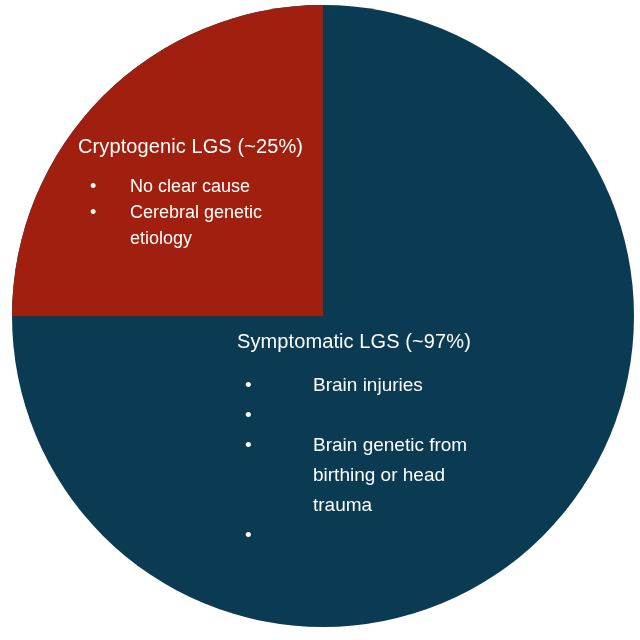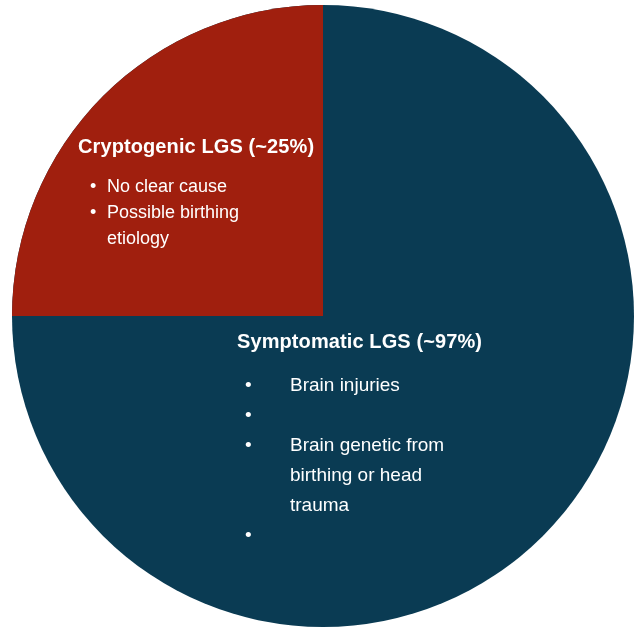--- a/index.html
+++ b/index.html
@@ -21,29 +21,29 @@
     position: absolute;
     left: 0; top: 0; right: 0; bottom: 0;
   }
   .slice-minor {
     position: absolute;
     left: 0; top: 0;
     width: 311px; height: 311px;
   }
   .overlay { position: absolute; z-index: 2; color: #ffffff; }
   .heading {
-    font-weight: bold;
+    font-weight: normal;
     font-size: 20px;
     line-height: 26px;
     white-space: nowrap;
     letter-spacing: 0.1px;
   }
   .bullet-list { list-style: none; margin: 0; padding: 0; }
   .bullet-item { display: flex; align-items: flex-start; }
-  .bullet-text { white-space: pre-line; }
+  .bullet-text { white-space: pre-line; margin-left: 23px; }
 
   #crypto-heading { left: 78px; top: 133px; }
   #crypto-list {
     left: 90px; top: 173px;
     font-size: 18px; line-height: 26px;
   }
   #crypto-list .bullet-marker { width: 17px; flex: 0 0 17px; }
 
   #sympto-heading { left: 237px; top: 328px; }
   #sympto-list {
@@ -62,21 +62,21 @@
 
 <div id="crypto-heading" class="overlay heading">Cryptogenic LGS (~25%)</div>
 
 <ul id="crypto-list" class="overlay bullet-list">
   <li class="bullet-item">
     <span class="bullet-marker">•</span>
     <span class="bullet-text">No clear cause</span>
   </li>
   <li class="bullet-item">
     <span class="bullet-marker">•</span>
-    <span class="bullet-text">Possible birthing
+    <span class="bullet-text">Cerebral genetic
 etiology</span>
   </li>
 </ul>
 
 <div id="sympto-heading" class="overlay heading">Symptomatic LGS (~97%)</div>
 
 <ul id="sympto-list" class="overlay bullet-list">
   <li class="bullet-item">
     <span class="bullet-marker">•</span>
     <span class="bullet-text">Brain injuries</span>

